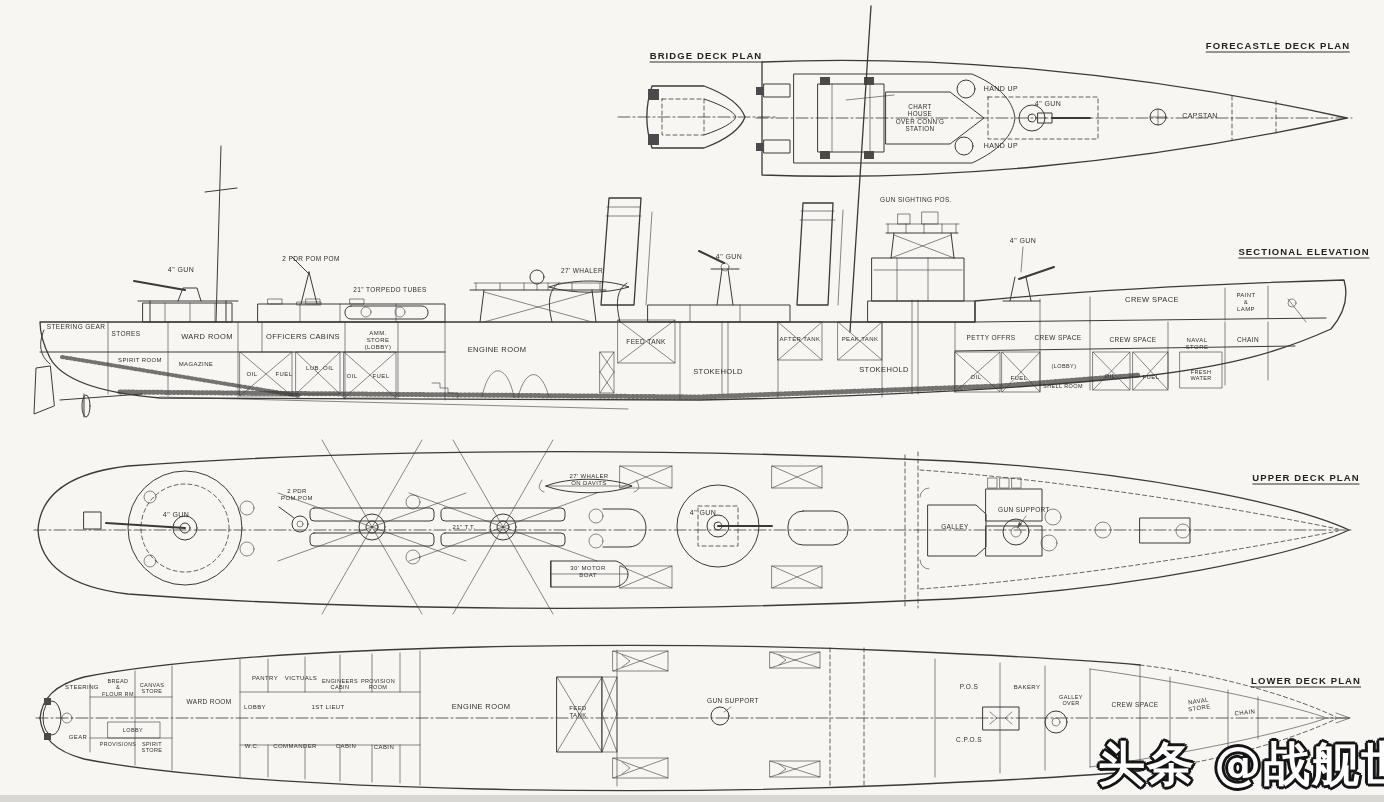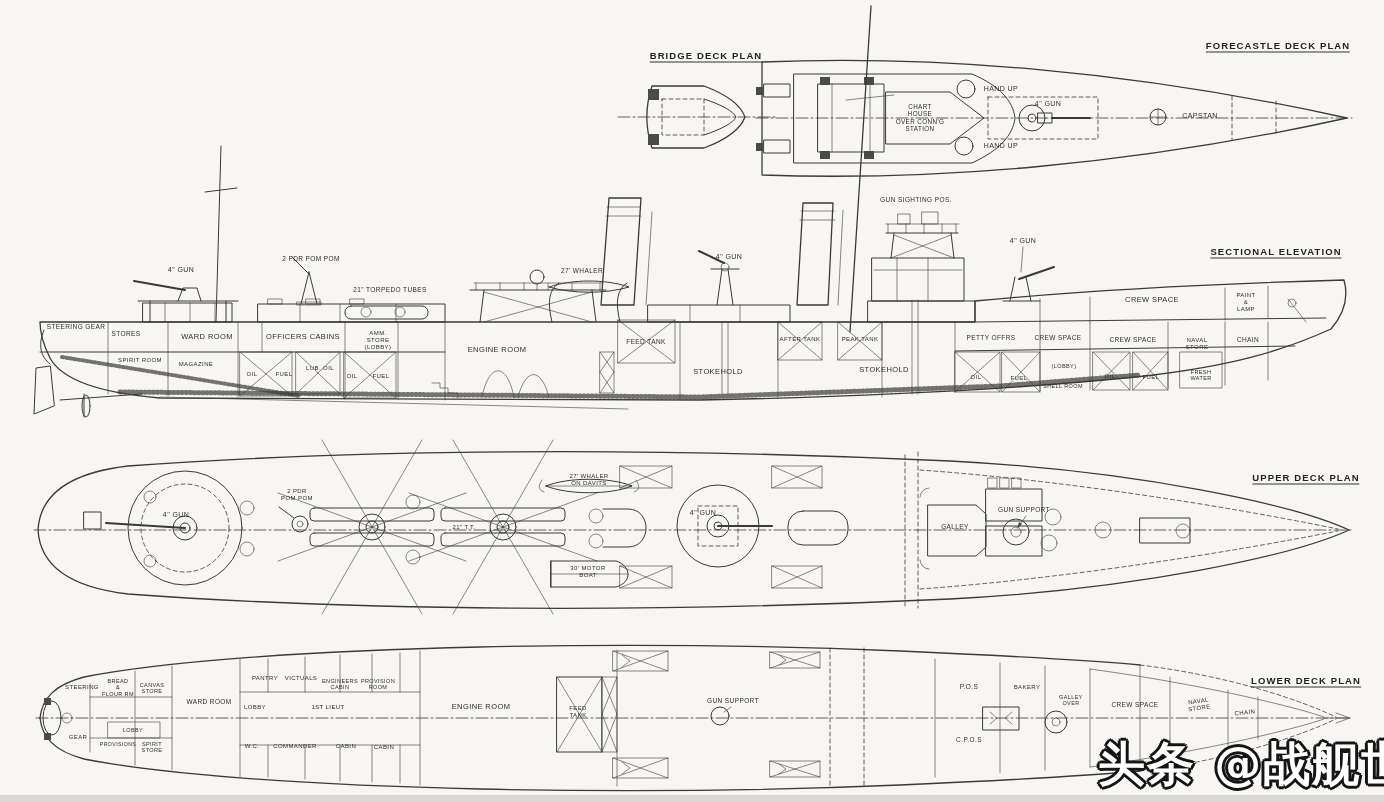--- a/index.html
+++ b/index.html
@@ -303,21 +303,21 @@
     <rect class="ln" x="983" y="707" width="36" height="23"></rect>
     <path class="ln thin" d="M990,712 L997,718 L990,724 M1012,712 L1005,718 L1012,724"></path>
     <circle class="ln" cx="1056" cy="722" r="11"></circle>
     <circle class="ln thin" cx="1056" cy="722" r="4"></circle>
     <path class="ln dash" d="M830,648 V788 M864,648 V787"></path>
   </g>
 </svg>
 
 <div class="view-title" style="left:706px;top:56px">BRIDGE DECK PLAN</div>
 <div class="view-title" style="left:1278px;top:46px">FORECASTLE DECK PLAN</div>
-<div class="view-title" style="left:1276px;top:252px">SECTIONAL ELEVATION</div>
+<div class="view-title" style="left:1304px;top:252px">SECTIONAL ELEVATION</div>
 <div class="view-title" style="left:1306px;top:478px">UPPER DECK PLAN</div>
 <div class="view-title" style="left:1306px;top:681px">LOWER DECK PLAN</div>
 
 <div class="labels-layer">
       <span class="lbl" style="left: 1001px; top: 89px; font-size: 7px;">HAND UP</span>
       <span class="lbl" style="left: 1001px; top: 146px; font-size: 7px;">HAND UP</span>
       <span class="lbl" style="left: 1048px; top: 104px; font-size: 7px;">4" GUN</span>
       <span class="lbl" style="left: 1200px; top: 116px; font-size: 7px;">CAPSTAN</span>
       <span class="lbl" style="left: 920px; top: 118px; font-size: 6.3px;">CHART
 HOUSE

